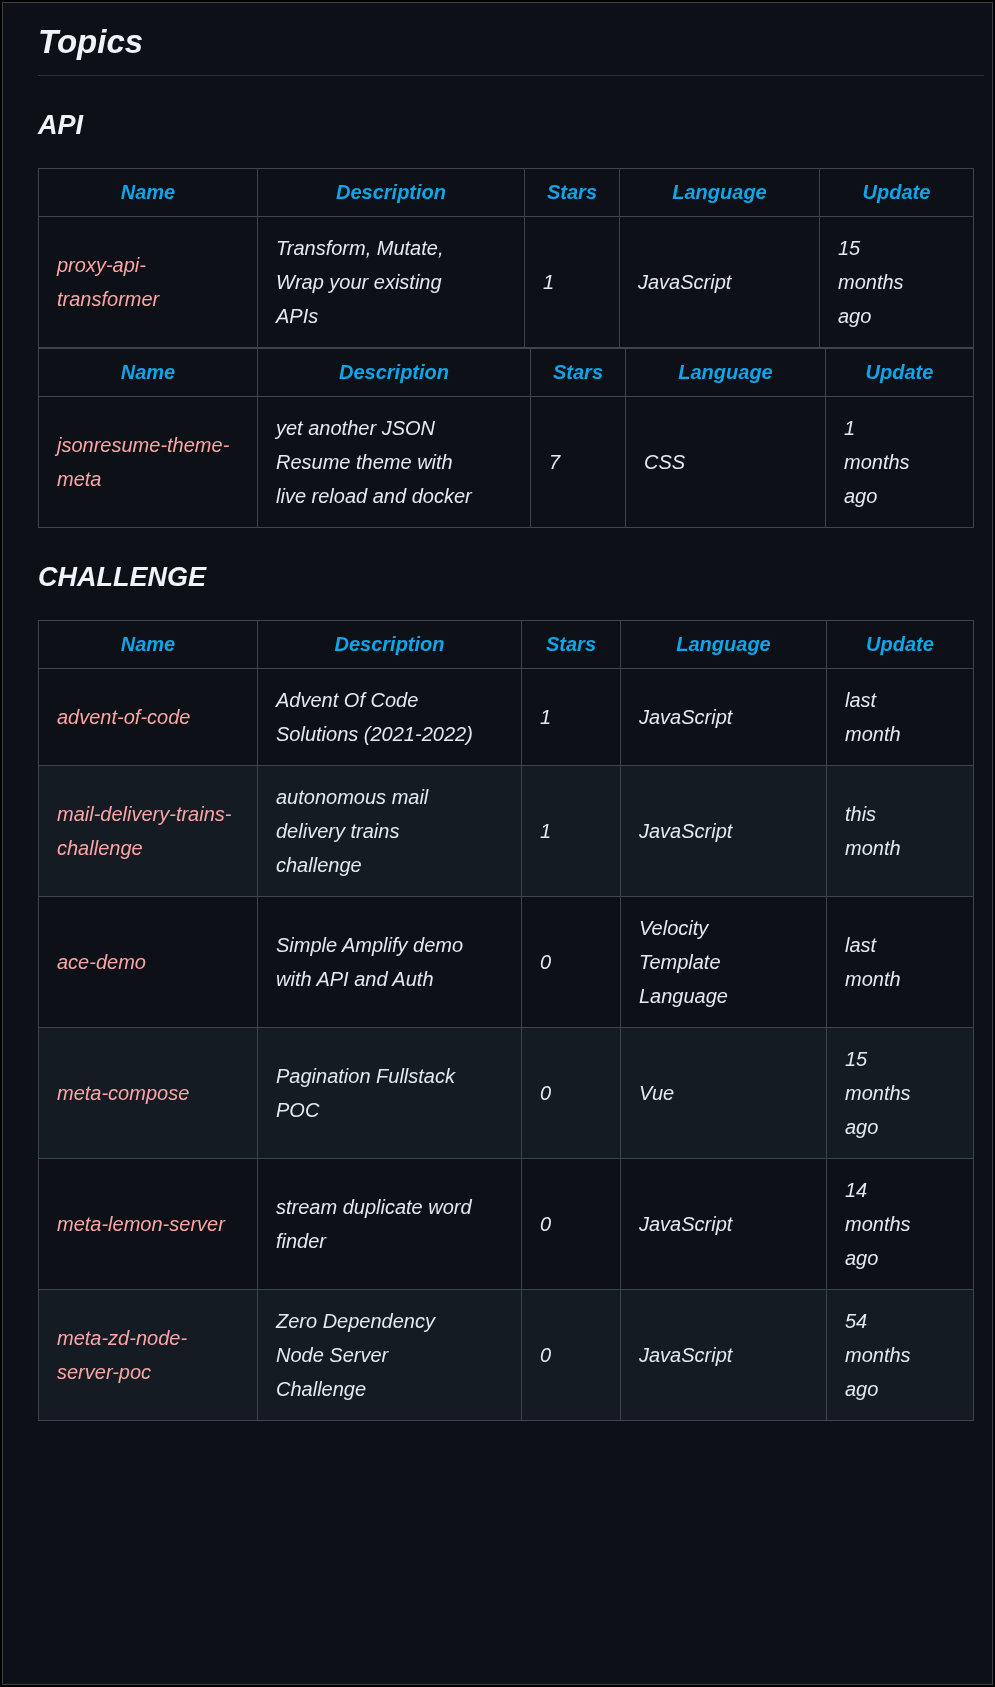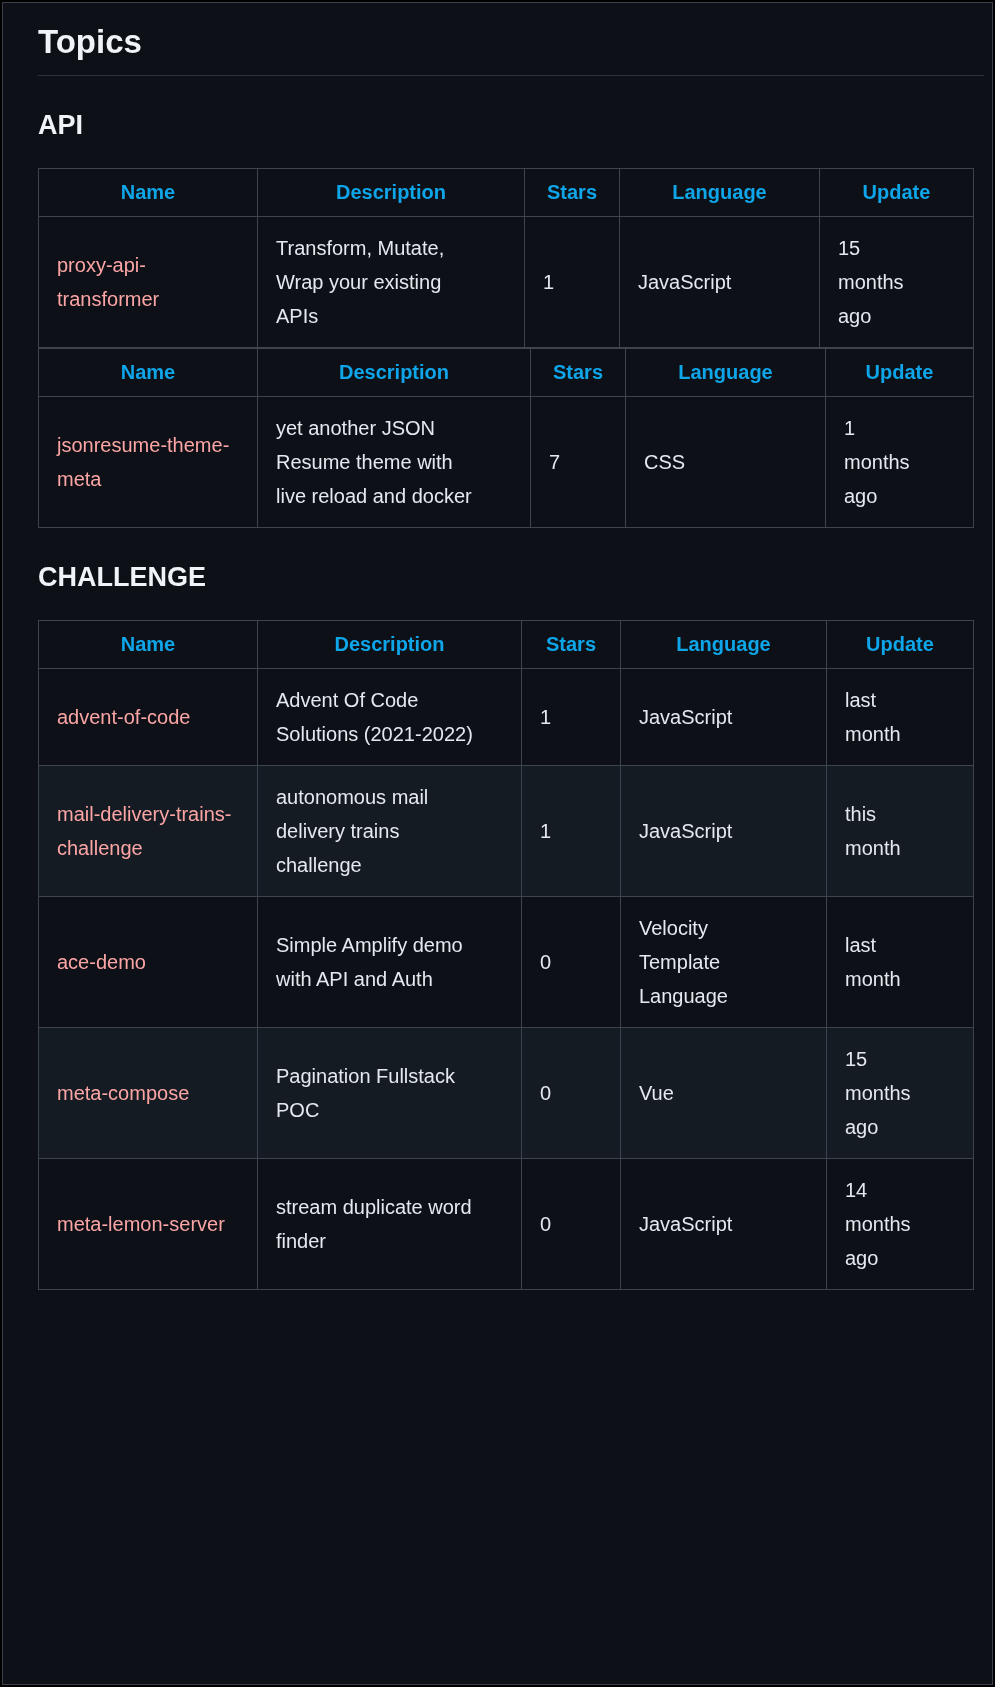--- a/index.html
+++ b/index.html
@@ -8,20 +8,21 @@
 
   .page {
     width: 991px;
     height: 1683px;
     margin: 2px;
     border: 1px solid #3a414b;
     background: #0d1117;
     color: #e3e9ef;
     padding: 20px 8px 0 35px;
     overflow: hidden;
+    font-style: italic;
   }
 
   h1.page-title {
     margin: 0;
     padding: 0 0 14px 0;
     font-size: 33px;
     font-weight: 700;
     color: #f0f4f8;
     border-bottom: 1px solid #2b3139;
   }
@@ -199,17 +200,24 @@
               <td class="col-lang"><span>Vue</span></td>
               <td class="col-update"><span>15 months ago</span></td>
             </tr>
             <tr>
               <td class="col-name"><a class="repo-link" href="#">meta-lemon-server</a></td>
               <td class="col-desc"><span>stream duplicate word finder</span></td>
               <td class="col-stars"><span>0</span></td>
               <td class="col-lang"><span>JavaScript</span></td>
               <td class="col-update"><span>14 months ago</span></td>
             </tr>
+            <tr>
+              <td class="col-name"><a class="repo-link" href="#">meta-zd-node-server-poc</a></td>
+              <td class="col-desc"><span>Zero Dependency Node Server Challenge</span></td>
+              <td class="col-stars"><span>0</span></td>
+              <td class="col-lang"><span>JavaScript</span></td>
+              <td class="col-update"><span>54 months ago</span></td>
+            </tr>
           </tbody>
     </table>
   </section>
 </div>
 </div>
 
 </body></html>

